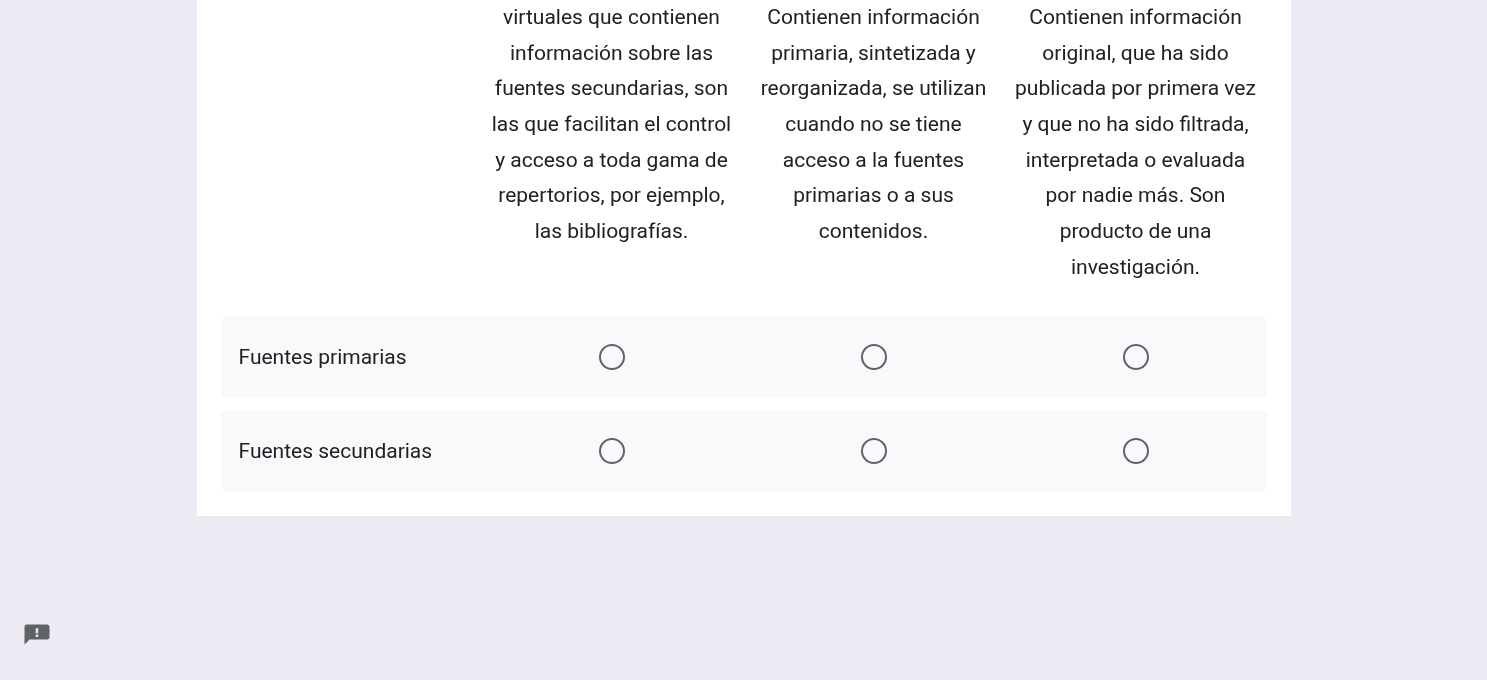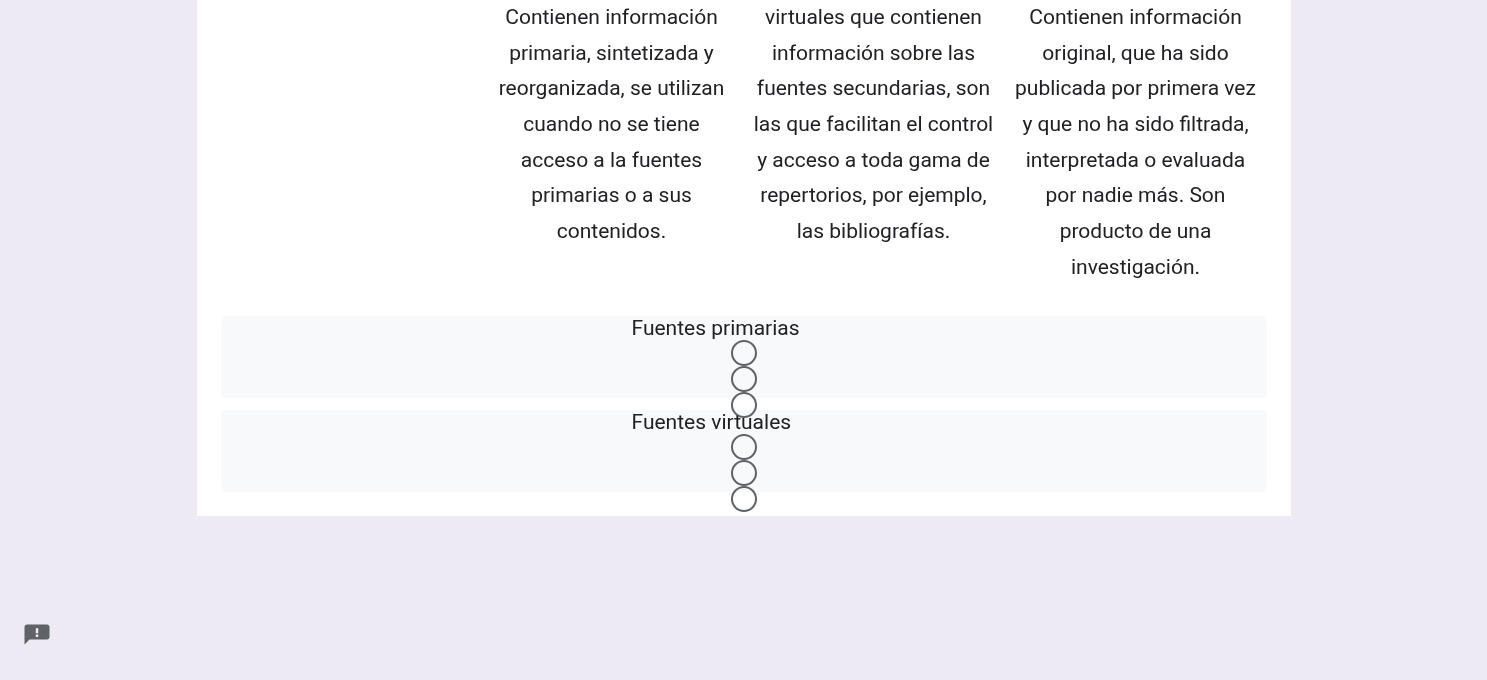--- a/index.html
+++ b/index.html
@@ -33,21 +33,20 @@
       font-size: 21px;
       line-height: 1.7;
     }
     .grid-row {
       display: flex;
       align-items: center;
       background: #f8f9fa;
       border-radius: 6px;
       height: 82px;
       margin-top: 12px;
-      flex-direction: column;
     }
     .grid-row .row-label {
       width: 260px;
       flex-shrink: 0;
       padding-left: 18px;
       font-size: 21px;
       color: #202124;
     }
     .grid-row .cell {
       flex: 1;
@@ -76,40 +75,40 @@
     }
     .feedback-btn svg { display: block; }
   </style>
 </head>
 <body>
 
 <div class="card">
 
   <div class="grid-header">
     <div class="row-label-spacer"></div>
+    <div class="col-head">virtuales que contienen información sobre las fuentes secundarias, son las que facilitan el control y acceso a toda gama de repertorios, por ejemplo, las bibliografías.</div>
     <div class="col-head">Contienen información primaria, sintetizada y reorganizada, se utilizan cuando no se tiene acceso a la fuentes primarias o a sus contenidos.</div>
-    <div class="col-head">virtuales que contienen información sobre las fuentes secundarias, son las que facilitan el control y acceso a toda gama de repertorios, por ejemplo, las bibliografías.</div>
     <div class="col-head">Contienen información original, que ha sido publicada por primera vez y que no ha sido filtrada, interpretada o evaluada por nadie más. Son producto de una investigación.</div>
   </div>
 
   <div class="grid-row">
     <div class="row-label">Fuentes primarias</div>
     <div class="cell">
         <div class="radio"></div>
       </div>
     <div class="cell">
         <div class="radio"></div>
       </div>
     <div class="cell">
         <div class="radio"></div>
       </div>
   </div>
 
   <div class="grid-row">
-    <div class="row-label">Fuentes virtuales</div>
+    <div class="row-label">Fuentes secundarias</div>
     <div class="cell">
         <div class="radio"></div>
       </div>
     <div class="cell">
         <div class="radio"></div>
       </div>
     <div class="cell">
         <div class="radio"></div>
       </div>
   </div>

